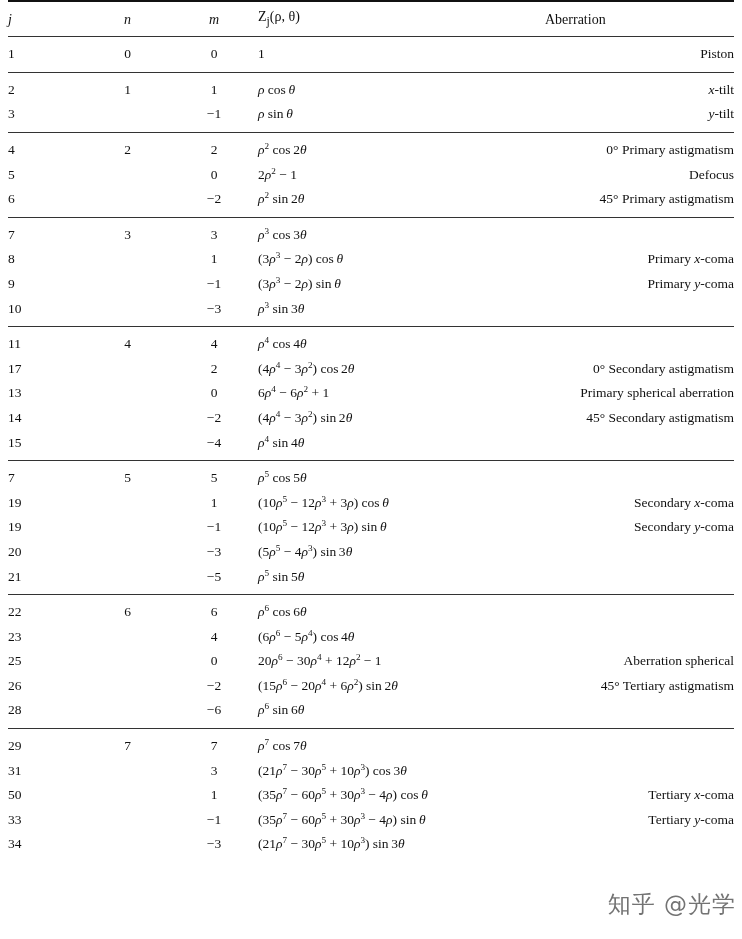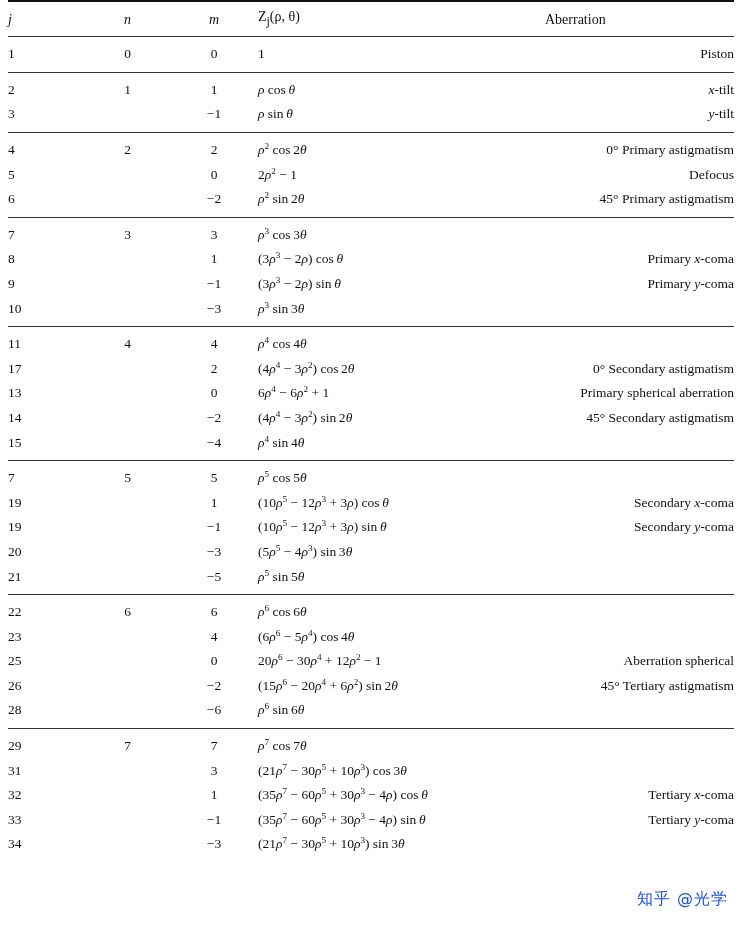--- a/index.html
+++ b/index.html
@@ -82,25 +82,25 @@
     vertical-align: super;
     line-height: 0;
   }
 
   .ab-text { font-style: normal; }
   .ab-text i { font-style: italic; }
 
   
   #watermark {
     position: absolute;
-    right: 14px;
+    right: 6px;
     top: 889px;
     font-family: "DejaVu Sans", sans-serif;
-    font-size: 16px;
-    color: #1d4ed8;
+    font-size: 23px;
+    color: #737373;
     letter-spacing: 1px;
     user-select: none;
     white-space: nowrap;
   }
 </style>
 </head>
 <body>
 
 <div id="table-wrap">
 
@@ -305,21 +305,21 @@
           <td class="cell-ab"></td>
         </tr>
         <tr class="">
           <td class="cell-j">31</td>
           <td class="cell-n"></td>
           <td class="cell-m">3</td>
           <td class="cell-z"><span class="math">(21<i>ρ</i><sup>7</sup> − 30<i>ρ</i><sup>5</sup> + 10<i>ρ</i><sup>3</sup>) <span class="op">cos</span> 3<i>θ</i></span></td>
           <td class="cell-ab"></td>
         </tr>
         <tr class="">
-          <td class="cell-j">32</td>
+          <td class="cell-j">50</td>
           <td class="cell-n"></td>
           <td class="cell-m">1</td>
           <td class="cell-z"><span class="math">(35<i>ρ</i><sup>7</sup> − 60<i>ρ</i><sup>5</sup> + 30<i>ρ</i><sup>3</sup> − 4<i>ρ</i>) <span class="op">cos</span> <i>θ</i></span></td>
           <td class="cell-ab"><span class="ab-text">Tertiary <i>x</i>-coma</span></td>
         </tr>
         <tr class="">
           <td class="cell-j">33</td>
           <td class="cell-n"></td>
           <td class="cell-m">−1</td>
           <td class="cell-z"><span class="math">(35<i>ρ</i><sup>7</sup> − 60<i>ρ</i><sup>5</sup> + 30<i>ρ</i><sup>3</sup> − 4<i>ρ</i>) <span class="op">sin</span> <i>θ</i></span></td>

